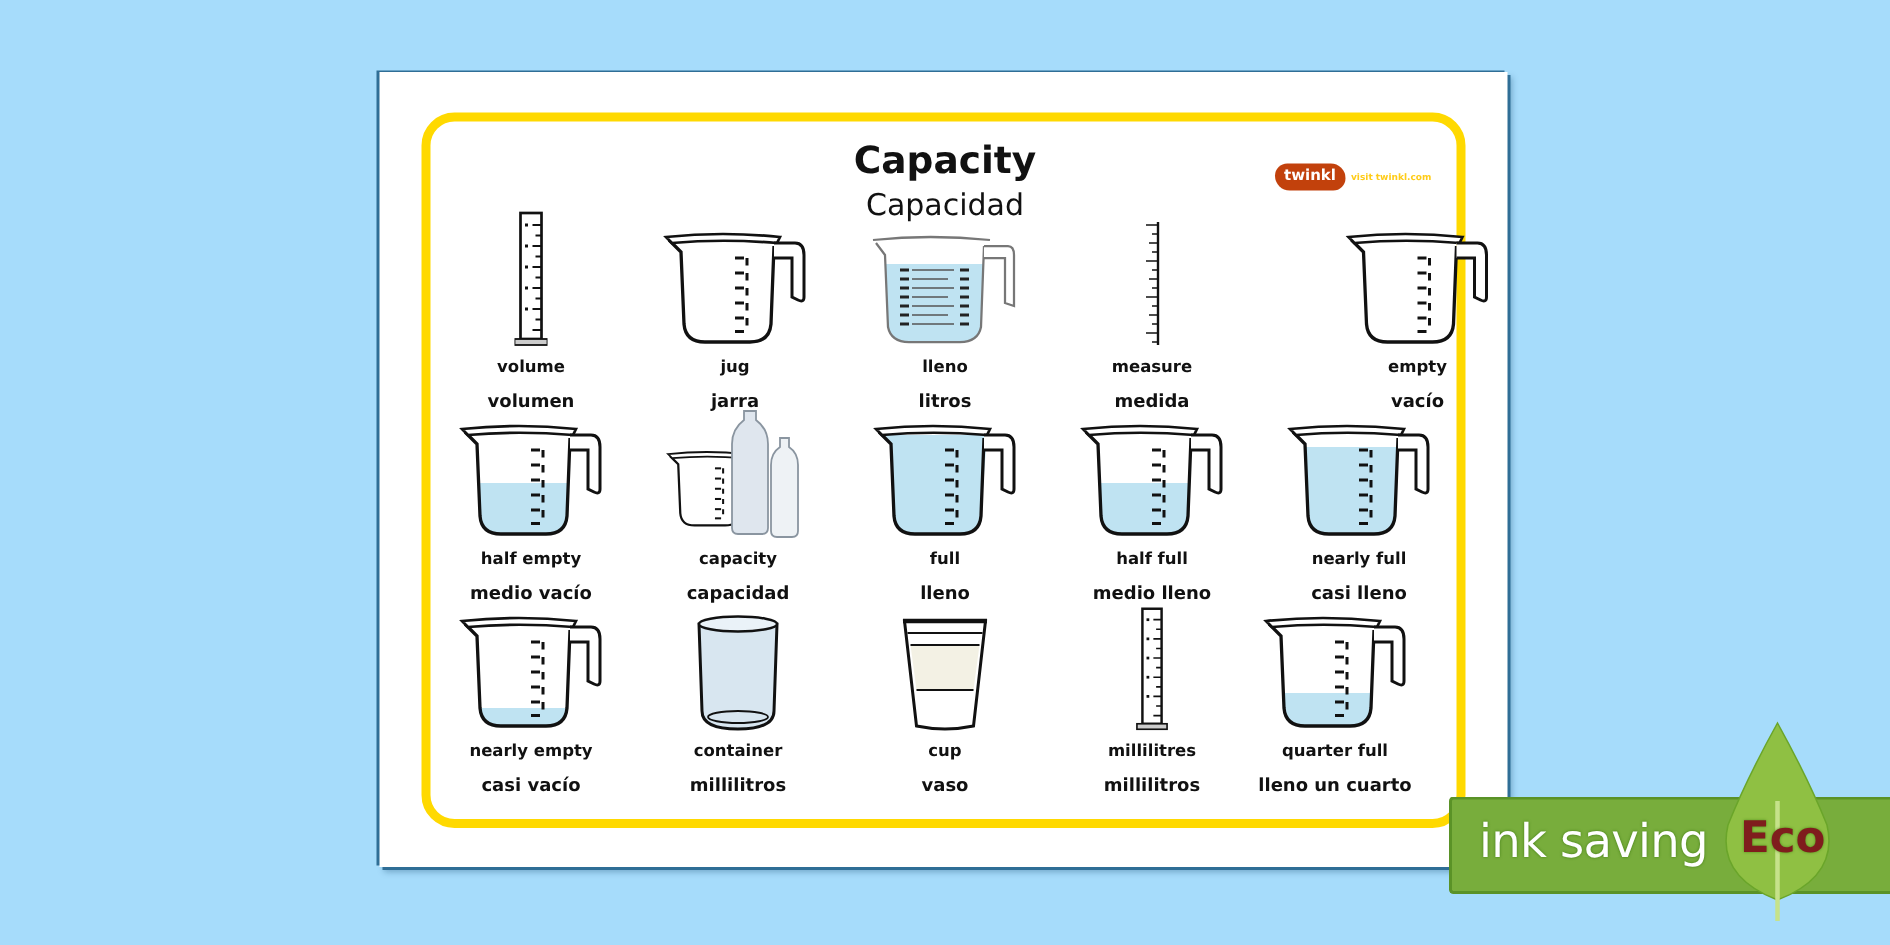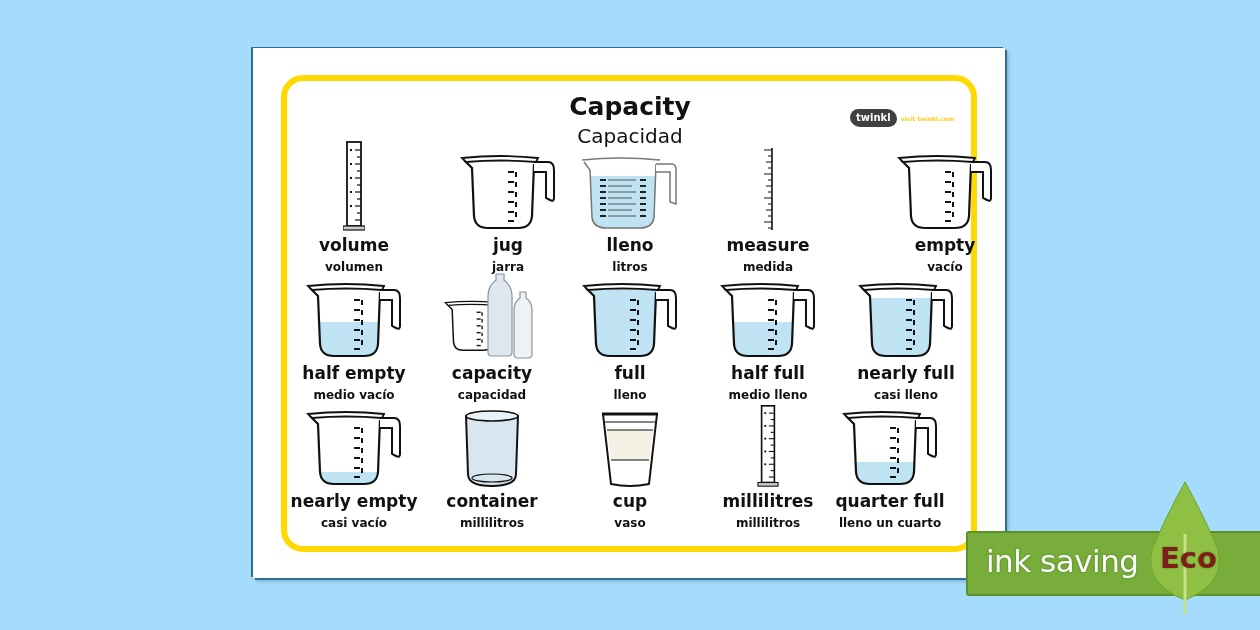--- a/index.html
+++ b/index.html
@@ -20,28 +20,28 @@
     font-size: 25px; font-weight: bold; color: #111;
   }
   .subtitle {
     position: absolute; left: 0; right: 0; top: 124px; text-align: center;
     font-size: 20px; color: #111;
   }
   .twinkl {
     position: absolute; left: 850px; top: 109px; display: flex; align-items: center; gap: 4px;
   }
   .twinkl-cloud {
-    background: #404040; color: #fff; font-weight: bold; font-size: 10px;
+    background: #c2410c; color: #fff; font-weight: bold; font-size: 10px;
     padding: 3px 6px; border-radius: 10px 12px 10px 12px; line-height: 12px;
   }
   .twinkl-url { color: #ffcc18; font-size: 6px; font-weight: bold; }
 
   .cell { position: absolute; width: 140px; text-align: center; }
   .cell .pic { height: 92px; position: relative; display: flex; align-items: flex-end; justify-content: center; }
-  .cell .en { font-size: 17px; font-weight: bold; color: #111; line-height: 18px; margin-top: 4px; }
+  .cell .en { font-size: 11px; font-weight: bold; color: #111; line-height: 18px; margin-top: 4px; }
   .cell .es { font-size: 12px; font-weight: bold; color: #111; line-height: 16px; margin-top: 5px; }
 
   .eco {
     position: absolute; left: 966px; top: 531px; width: 300px; height: 65px;
     background: #78ad3c; border: 2px solid #5a9227; border-right: none;
     border-radius: 3px 0 0 3px;
   }
   .eco-text {
     position: absolute; left: 18px; top: 10px; font-size: 31px; color: #fff;
     font-family: "DejaVu Sans", sans-serif; letter-spacing: -0.5px;
@@ -114,21 +114,21 @@
 <div class="cell" style="left:284px; top:140px;">
   <div class="pic">
       <svg width="22" height="92" viewBox="0 0 22 92">
         <use href="#cylinder"></use>
       </svg>
     </div>
   <div class="en">volume</div>
   <div class="es">volumen</div>
 </div>
 
-<div class="cell" style="left:438px; top:140px;">
+<div class="cell" style="left:420px; top:140px;">
   <div class="pic">
       <svg width="96" height="78" viewBox="0 0 96 78">
         <use href="#jug-body"></use>
       </svg>
     </div>
   <div class="en">jug</div>
   <div class="es">jarra</div>
 </div>
 
 <div class="cell" style="left:560px; top:140px;">

